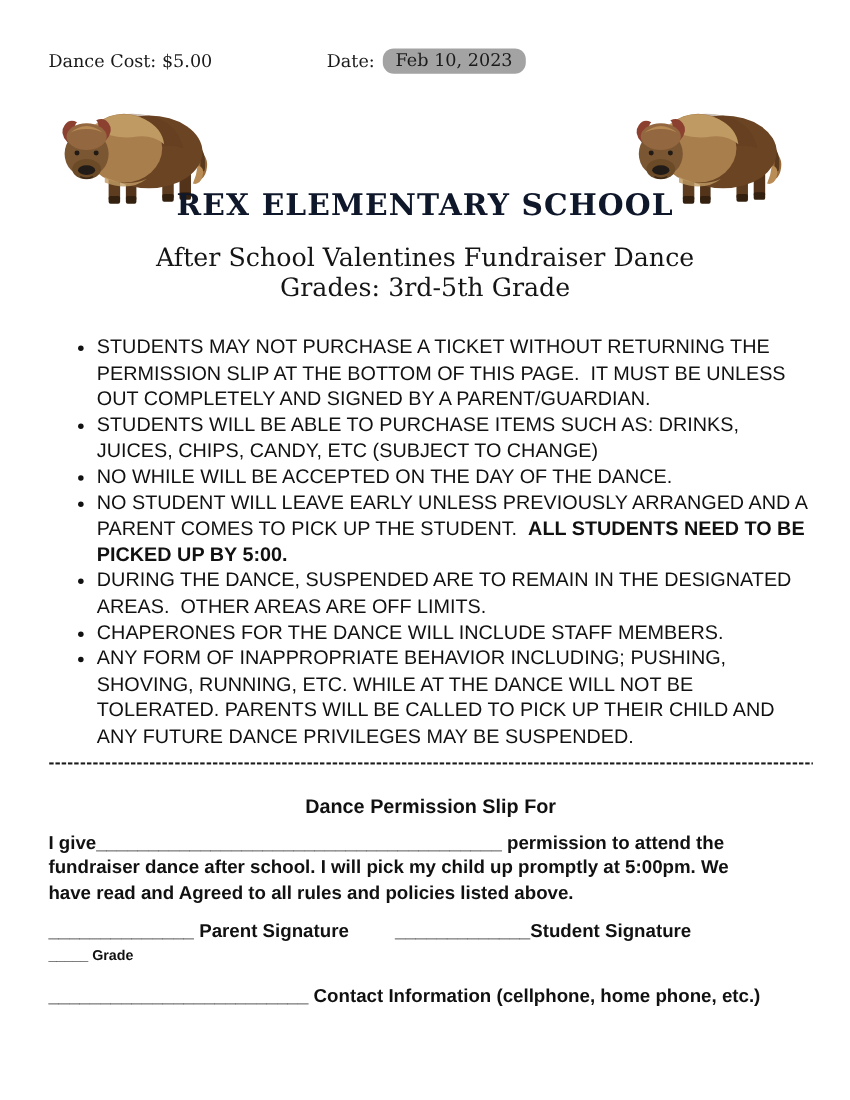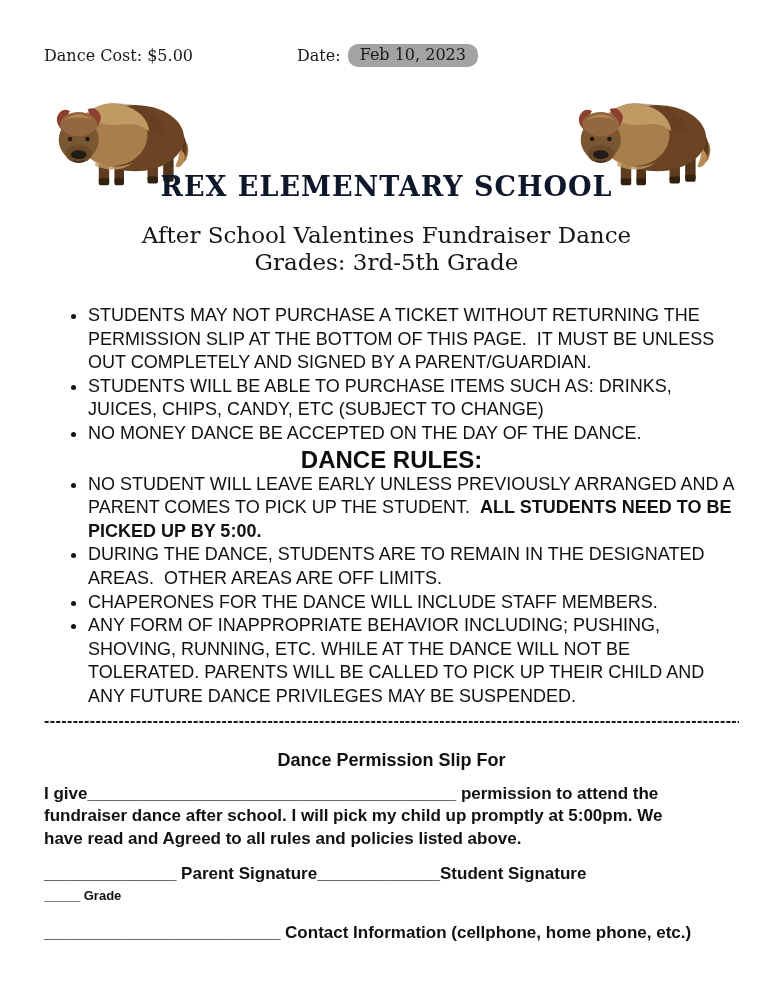--- a/index.html
+++ b/index.html
@@ -74,21 +74,21 @@
     text-align:center;
     font-size:18px;font-weight:bold;line-height:22px;
   }
   .slip-body{
     margin-top:12px;
     font-size:17px;font-weight:bold;line-height:22.5px;
     white-space:pre-line;
   }
   .sig-row{
     margin-top:13px;
-    display:flex;
+    display:flex;gap:42px;
     font-size:17px;font-weight:bold;line-height:22px;
   }
   .grade-line{
     font-size:13px;font-weight:bold;line-height:22px;
   }
   .contact-line{
     margin-top:15px;
     font-size:17px;font-weight:bold;line-height:22px;
   }
 </style>
@@ -167,28 +167,27 @@
   <div class="subtitles">
     <div>After School Valentines Fundraiser Dance</div>
     <div>Grades: 3rd-5th Grade</div>
   </div>
 
   <div class="content">
 
     <ul class="bullets" id="info-bullets">
         <li><span>STUDENTS MAY NOT PURCHASE A TICKET WITHOUT RETURNING THE PERMISSION SLIP AT THE BOTTOM OF THIS PAGE.  IT MUST BE UNLESS OUT COMPLETELY AND SIGNED BY A PARENT/GUARDIAN.</span></li>
         <li><span>STUDENTS WILL BE ABLE TO PURCHASE ITEMS SUCH AS: DRINKS, JUICES, CHIPS, CANDY, ETC (SUBJECT TO CHANGE)</span></li>
-        <li><span>NO MONEY DANCE BE ACCEPTED ON THE DAY OF THE DANCE.</span></li>
+        <li><span>NO WHILE WILL BE ACCEPTED ON THE DAY OF THE DANCE.</span></li>
       </ul>
 
-    <h2 class="rules-heading">DANCE RULES:</h2>
 
     <ul class="bullets" id="rules-bullets">
         <li><span>NO STUDENT WILL LEAVE EARLY UNLESS PREVIOUSLY ARRANGED AND A PARENT COMES TO PICK UP THE STUDENT.  </span><b>ALL STUDENTS NEED TO BE PICKED UP BY 5:00.</b></li>
-        <li><span>DURING THE DANCE, STUDENTS ARE TO REMAIN IN THE DESIGNATED AREAS.  OTHER AREAS ARE OFF LIMITS.</span></li>
+        <li><span>DURING THE DANCE, SUSPENDED ARE TO REMAIN IN THE DESIGNATED AREAS.  OTHER AREAS ARE OFF LIMITS.</span></li>
         <li><span>CHAPERONES FOR THE DANCE WILL INCLUDE STAFF MEMBERS.</span></li>
         <li><span>ANY FORM OF INAPPROPRIATE BEHAVIOR INCLUDING; PUSHING, SHOVING, RUNNING, ETC. WHILE AT THE DANCE WILL NOT BE TOLERATED. PARENTS WILL BE CALLED TO PICK UP THEIR CHILD AND ANY FUTURE DANCE PRIVILEGES MAY BE SUSPENDED.</span></li>
       </ul>
 
     <div class="separator">---------------------------------------------------------------------------------------------------------------------------------------</div>
 
     <div class="slip-heading">Dance Permission Slip For</div>
 
     <div class="slip-body">I give_______________________________________ permission to attend the
 fundraiser dance after school.  I will pick my child up promptly at 5:00pm.  We

